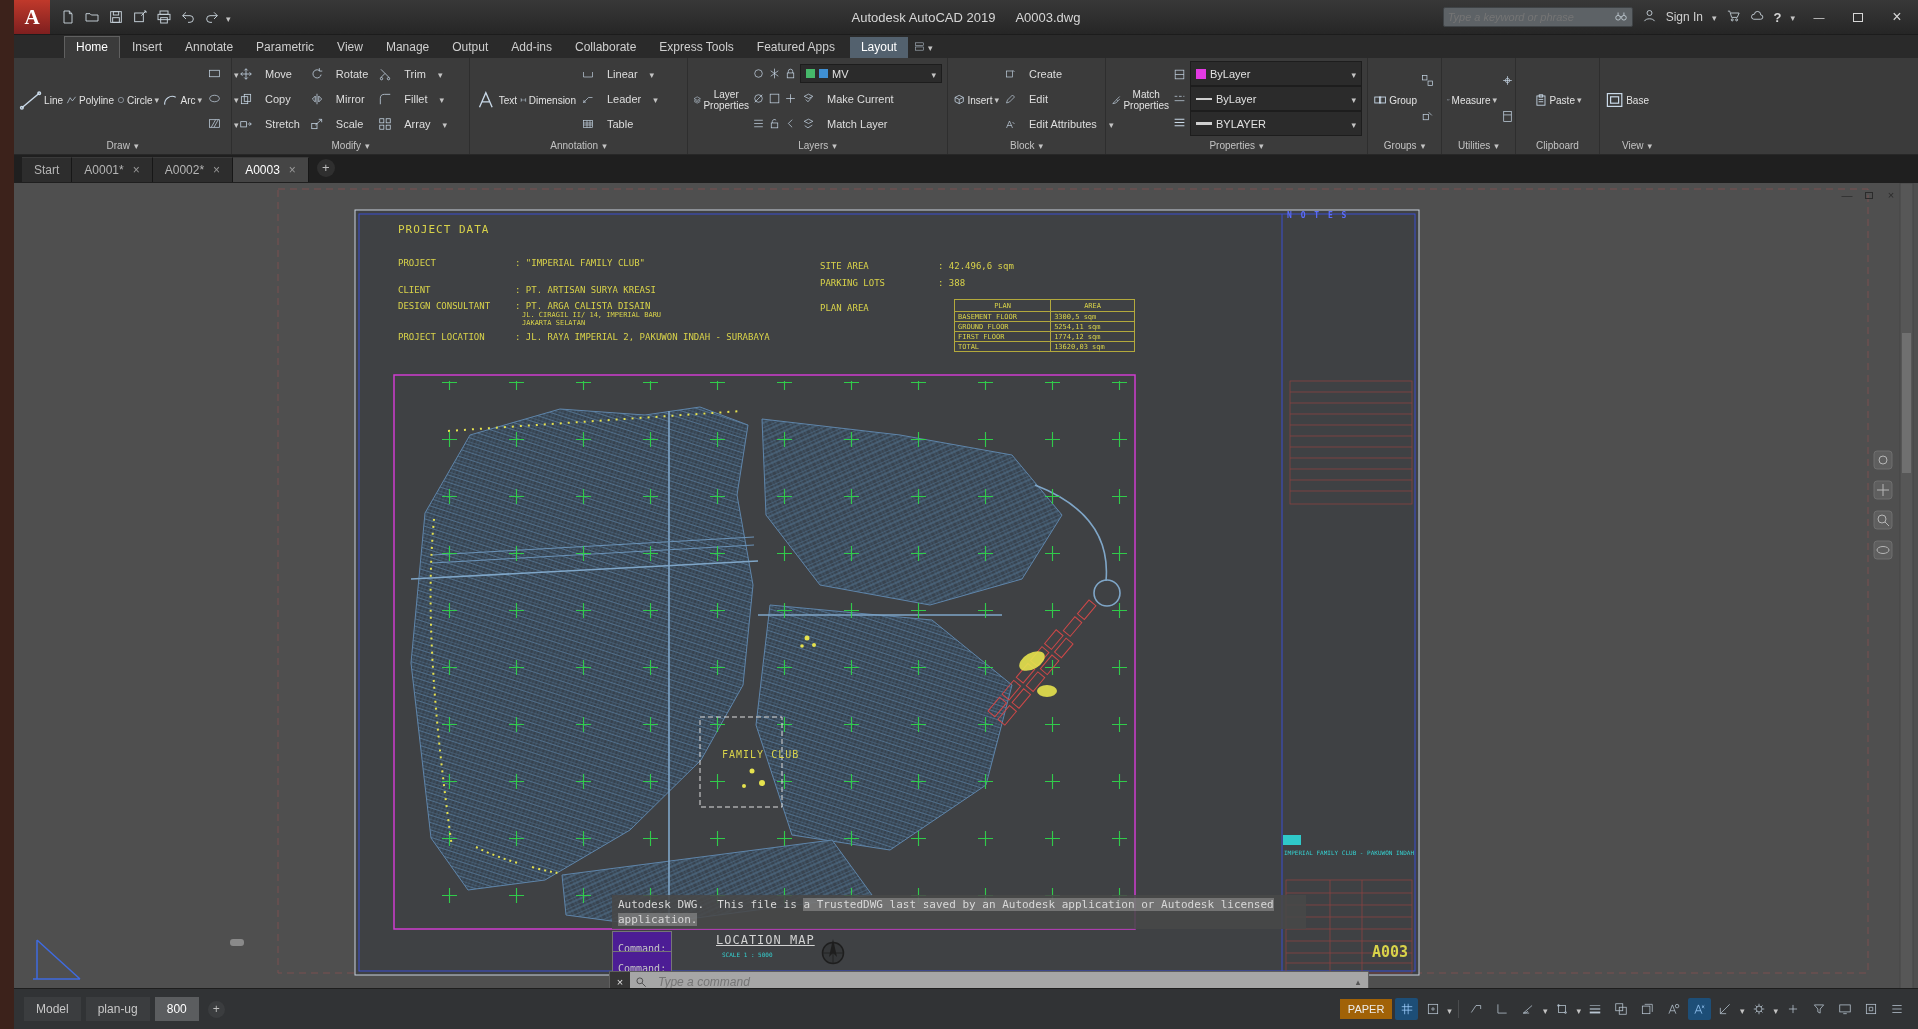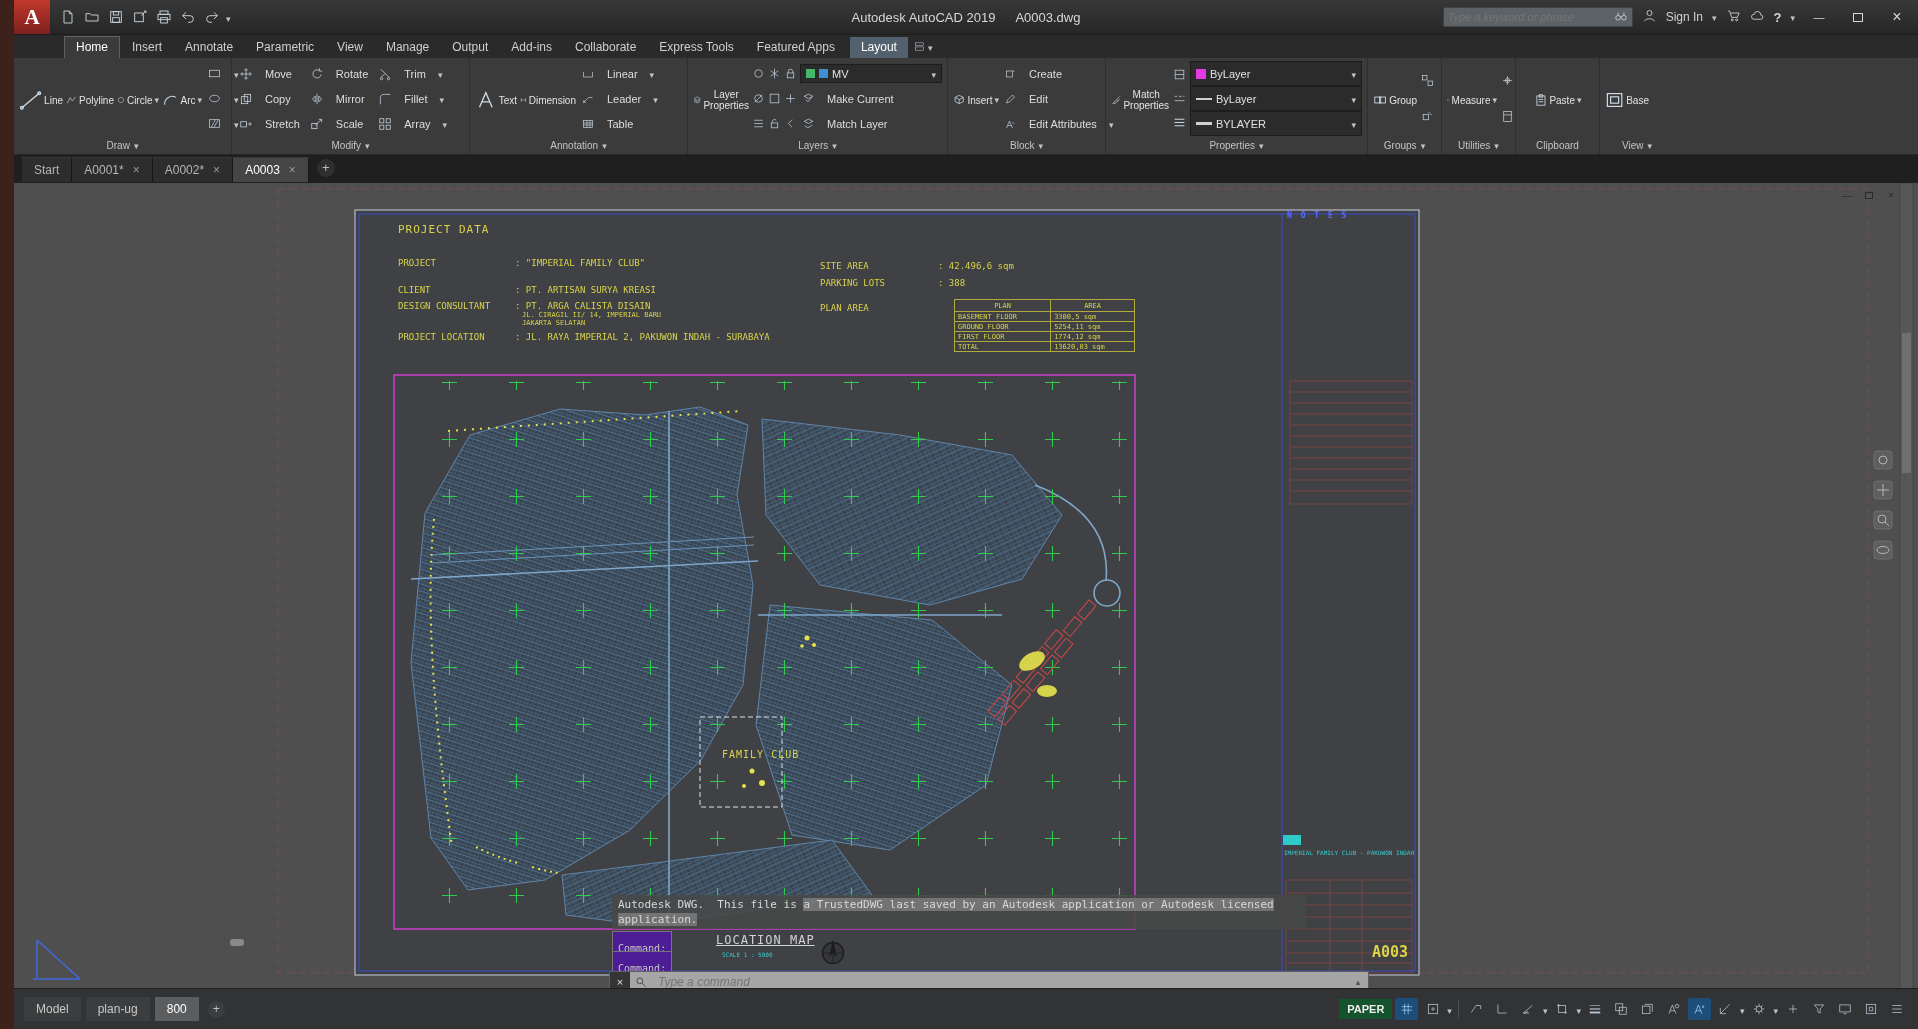--- a/index.html
+++ b/index.html
@@ -80,21 +80,21 @@
   .winmini .b{width:14px;text-align:center}
   .winmini .bx i{display:inline-block;width:8px;height:7px;border:1px solid #2b2b2b}
 
   
   .statusbar{flex:0 0 36px;background:#313335;display:flex;align-items:center;border-top:1px solid #1e1e1e;padding:8px 10px;gap:5px}
   .sbtab{font-size:12px;color:#c8c8c8;padding:5px 12px;background:#3b3d3f}
   .sbtab.active{background:#5b5d5f;color:#fff}
   .sbplus{width:17px;height:17px;border-radius:9px;background:#3b3d3f;display:flex;align-items:center;justify-content:center;margin-left:4px}
   .sbplus::after{content:"+";color:#bdbdbd;font-size:12px}
   .sb-right{margin-left:auto;display:flex;align-items:center;gap:3px}
-  .paperbtn{font-size:11px;font-weight:bold;color:#ececec;padding:4px 8px;background:#14532d}
+  .paperbtn{font-size:11px;font-weight:normal;color:#ececec;padding:4px 8px;background:#a16207}
   .sbico{width:23px;height:22px;display:flex;align-items:center;justify-content:center;border-radius:2px}
   .sbico svg{stroke:#b9c6d2;fill:none;stroke-width:1.3}
   .sbico.on{background:#1d4e77}
   .sbico.on svg{stroke:#9fd0ff}
   .sbsep{width:1px;height:18px;background:#4a4c4e;margin:0 3px}
 </style>
 </head>
 <body>
 
 <div class="window">

